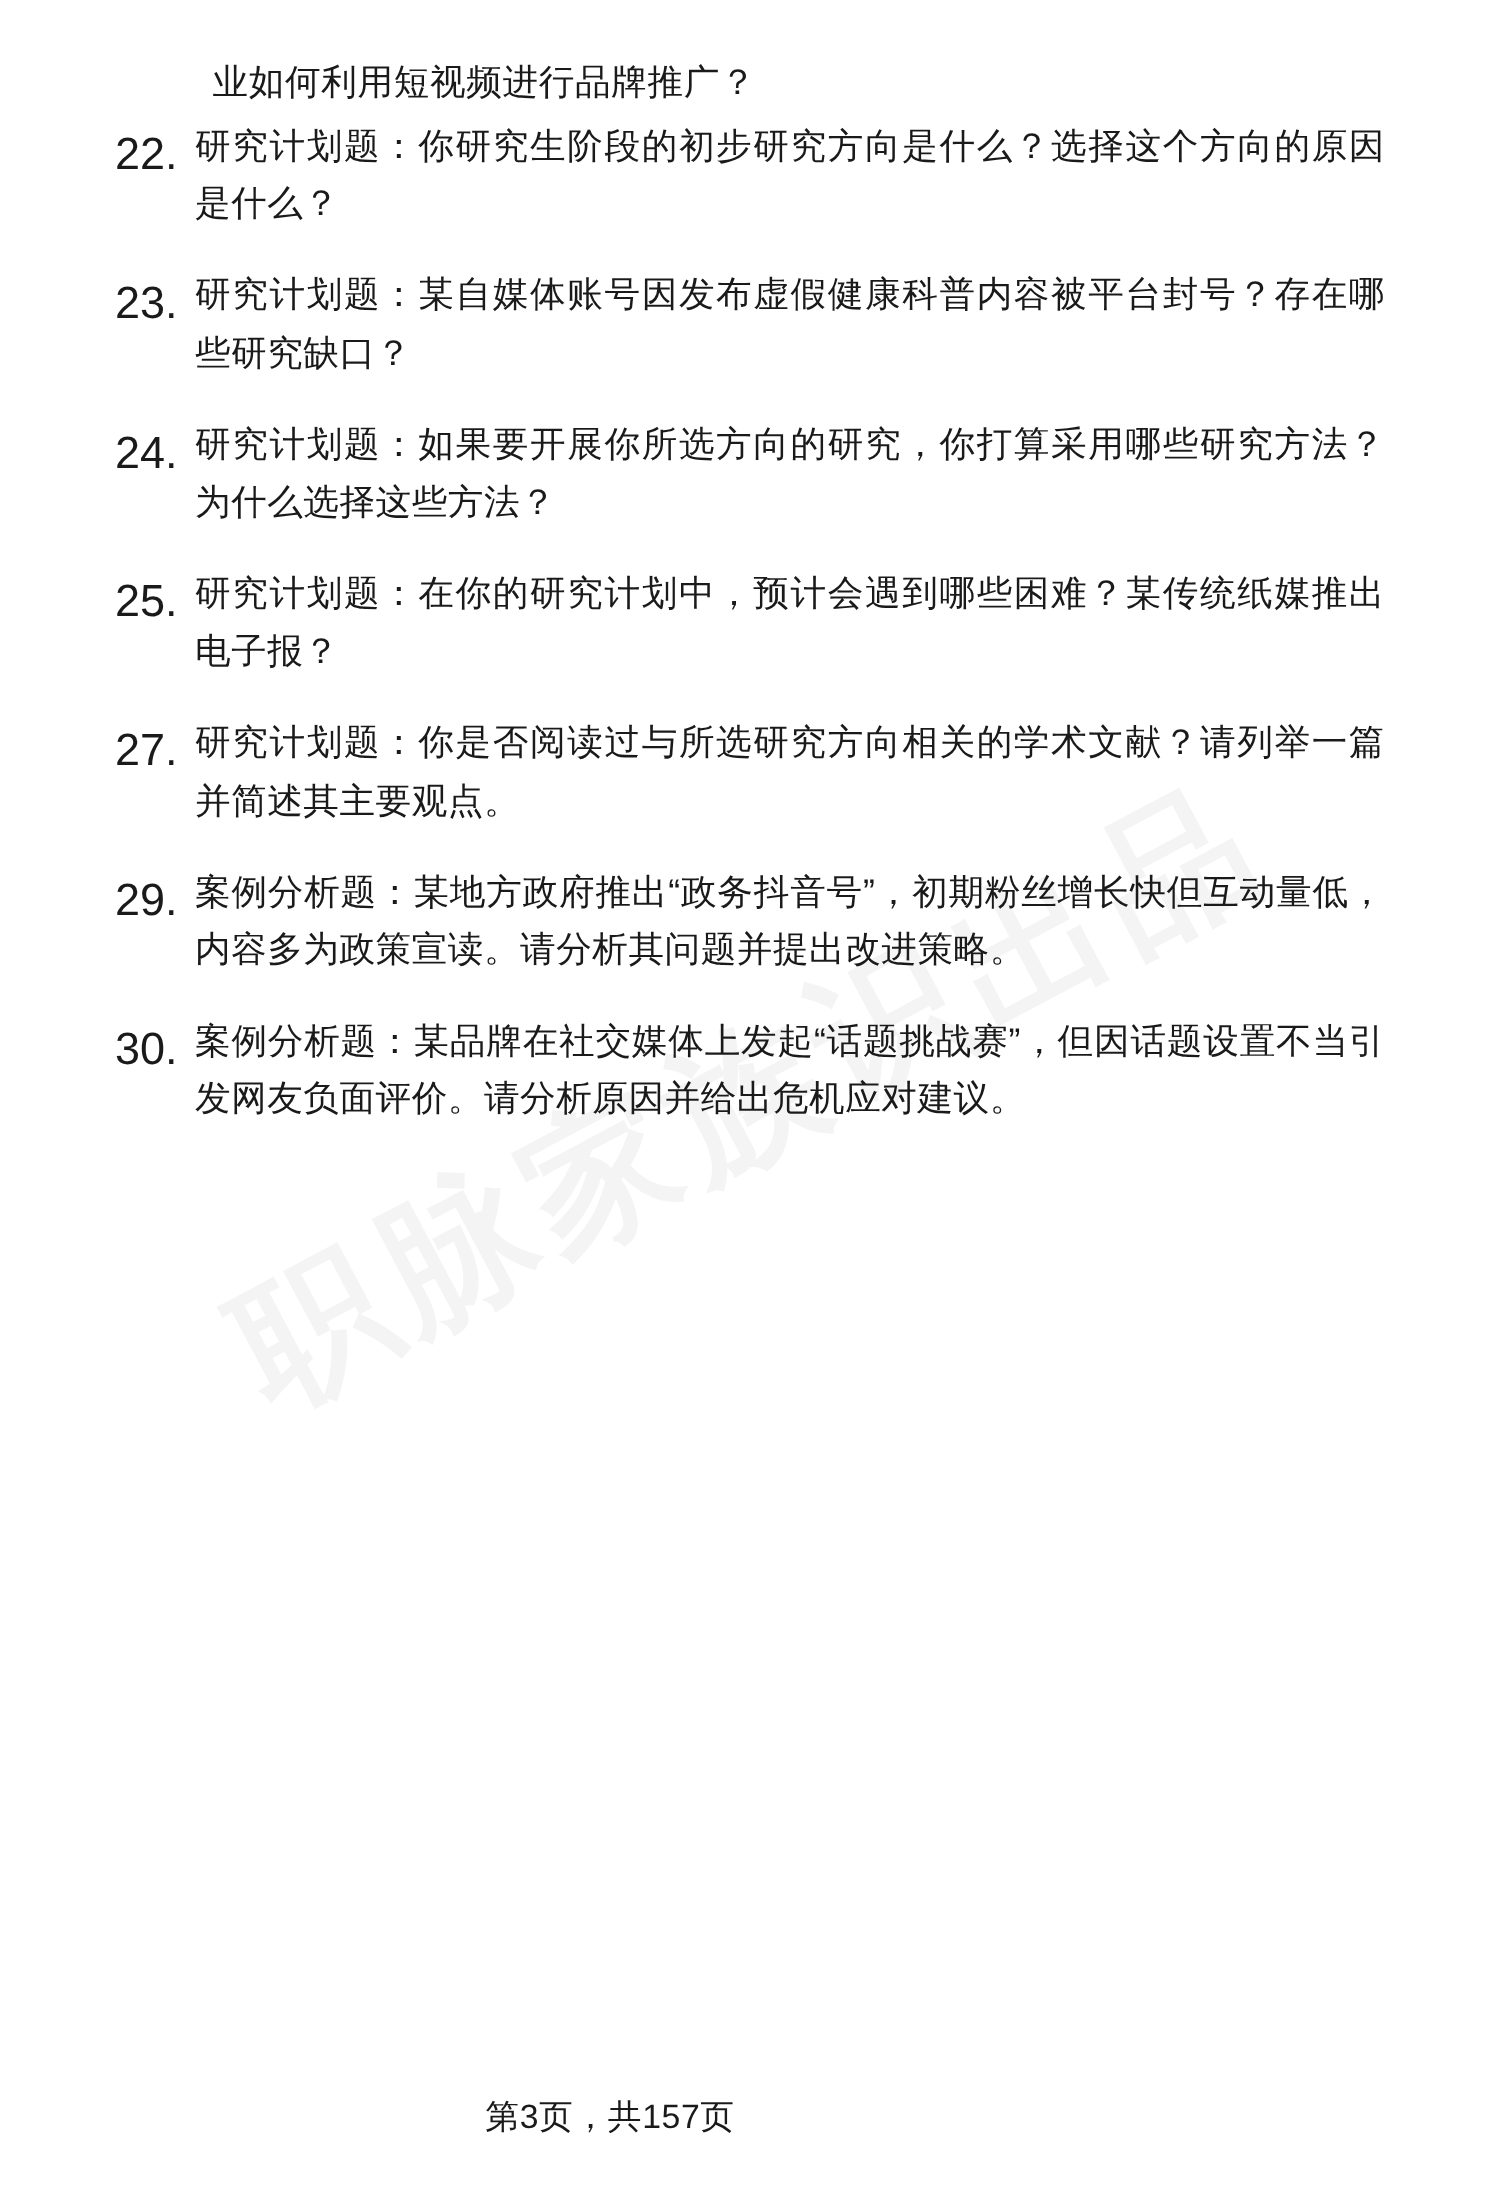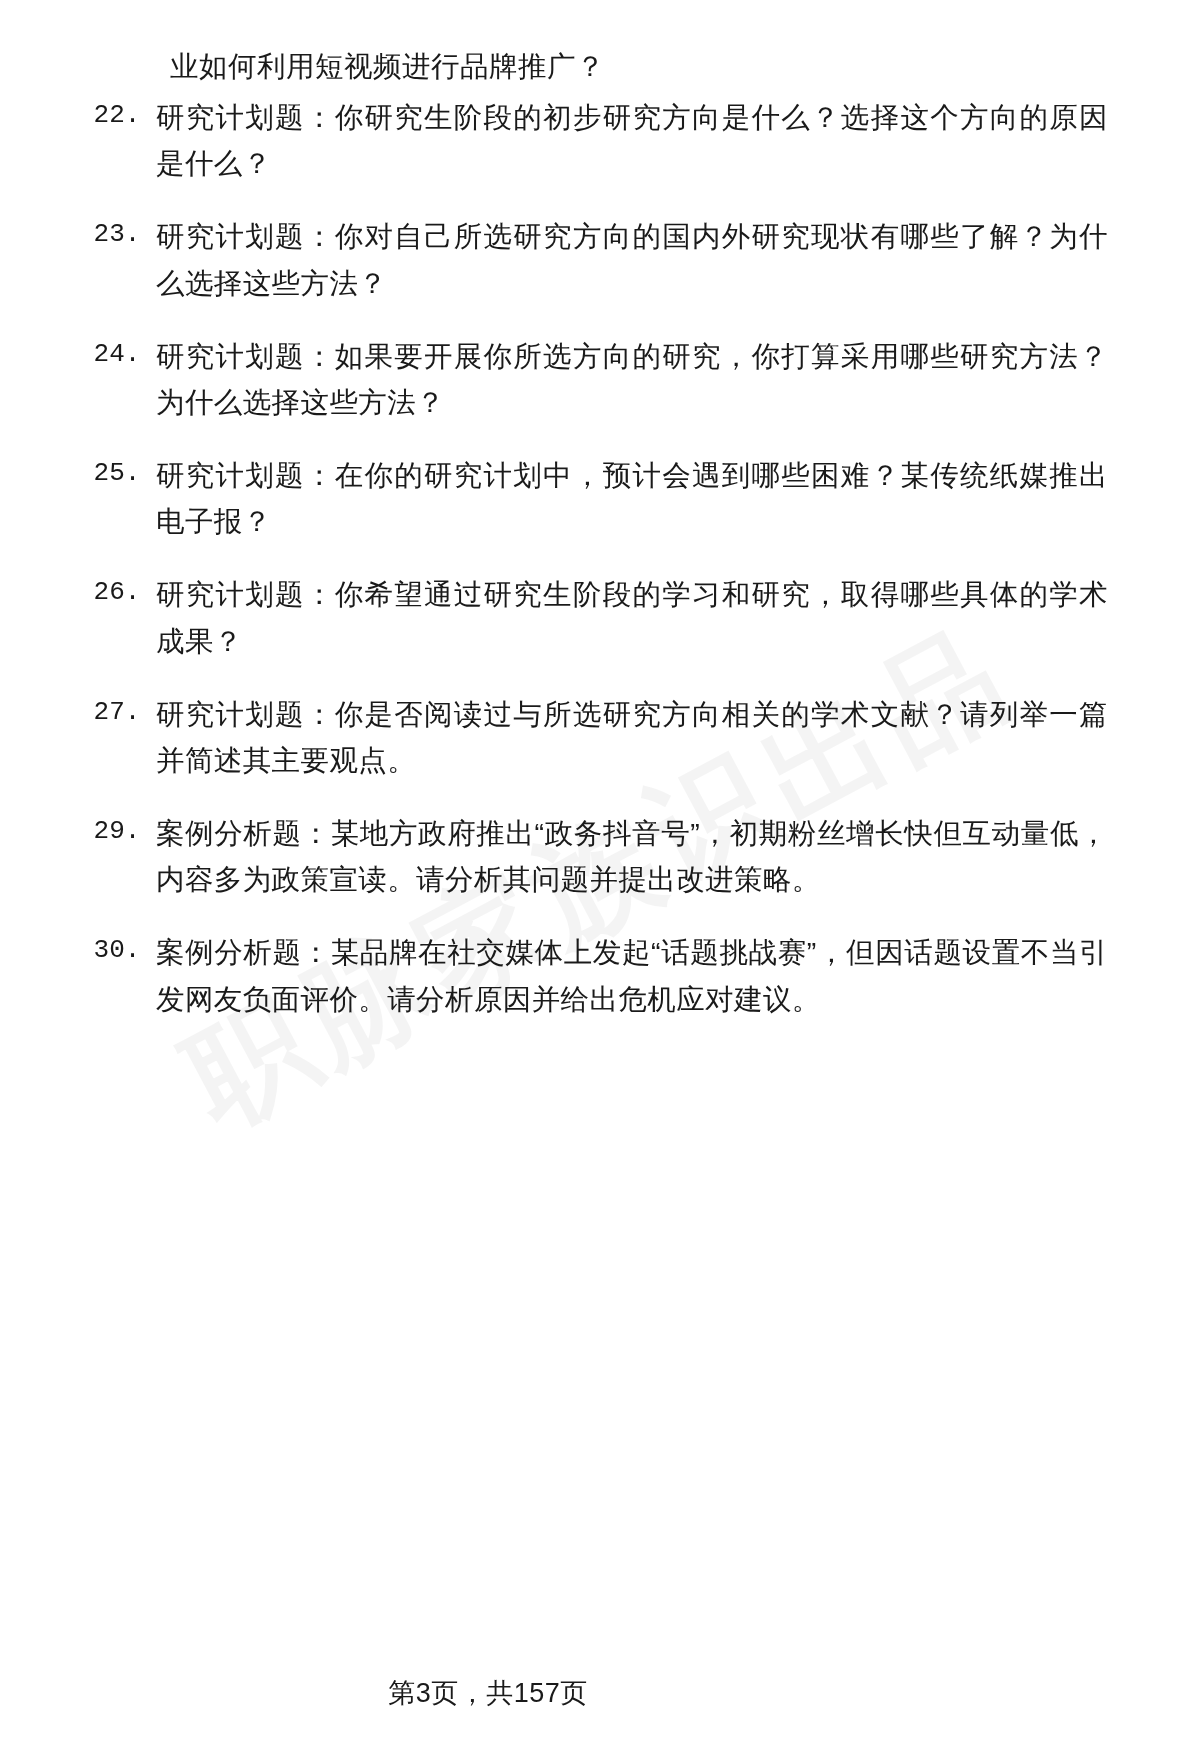--- a/index.html
+++ b/index.html
@@ -52,24 +52,24 @@
   .qitem {
     display: flex;
     align-items: flex-start;
     margin: 0 0 27px 0;
   }
   .qnum {
     width: 64px;
     flex: 0 0 64px;
     text-align: center;
     padding-right: 14px;
-    font-size: 26px;
+    font-size: 36px;
     line-height: 1.62;
     box-sizing: border-box;
-    font-family: Liberation Mono, monospace;
+    font-family: Liberation Sans, sans-serif;
   }
   .qtext {
     flex: 1 1 auto;
     font-size: 28.5px;
     line-height: 1.62;
     letter-spacing: 0.4px;
     text-align: justify;
     text-justify: inter-ideograph;
   }
   .footer {
@@ -97,37 +97,33 @@
 
     <p class="lead-line">业如何利用短视频进行品牌推广？</p>
 
     <div class="qitem">
       <div class="qnum">22.</div>
       <div class="qtext">研究计划题：你研究生阶段的初步研究方向是什么？选择这个方向的原因是什么？</div>
     </div>
 
     <div class="qitem">
       <div class="qnum">23.</div>
-      <div class="qtext">研究计划题：你对自己所选研究方向的国内外研究现状有哪些了解？为什么选择这些方法？</div>
+      <div class="qtext">研究计划题：某自媒体账号因发布虚假健康科普内容被平台封号？存在哪些研究缺口？</div>
     </div>
 
     <div class="qitem">
       <div class="qnum">24.</div>
       <div class="qtext">研究计划题：如果要开展你所选方向的研究，你打算采用哪些研究方法？为什么选择这些方法？</div>
     </div>
 
     <div class="qitem">
       <div class="qnum">25.</div>
       <div class="qtext">研究计划题：在你的研究计划中，预计会遇到哪些困难？某传统纸媒推出电子报？</div>
     </div>
 
-    <div class="qitem">
-      <div class="qnum">26.</div>
-      <div class="qtext">研究计划题：你希望通过研究生阶段的学习和研究，取得哪些具体的学术成果？</div>
-    </div>
 
     <div class="qitem">
       <div class="qnum">27.</div>
       <div class="qtext">研究计划题：你是否阅读过与所选研究方向相关的学术文献？请列举一篇并简述其主要观点。</div>
     </div>
 
 
     <div class="qitem">
       <div class="qnum">29.</div>
       <div class="qtext">案例分析题：某地方政府推出“政务抖音号”，初期粉丝增长快但互动量低，内容多为政策宣读。请分析其问题并提出改进策略。</div>

